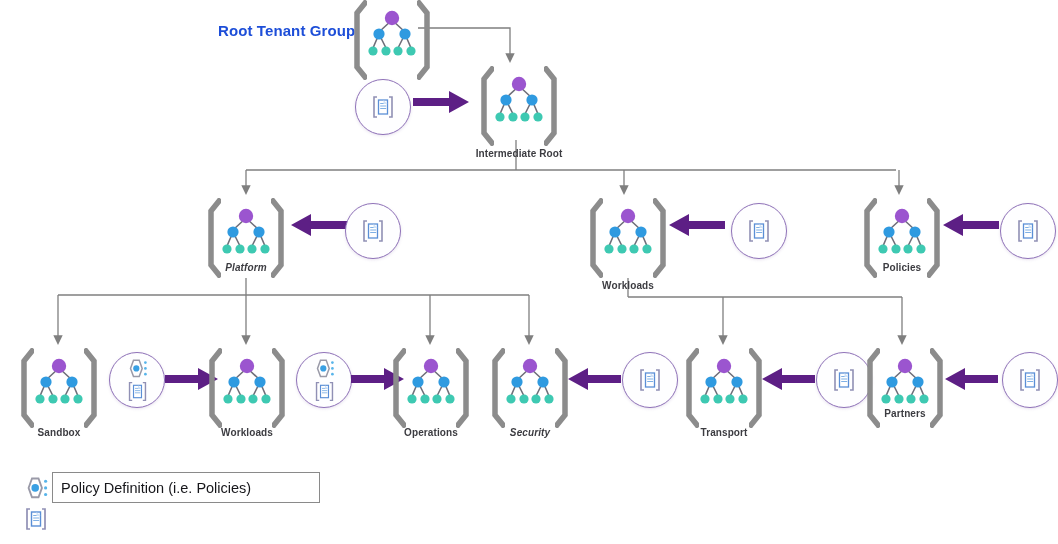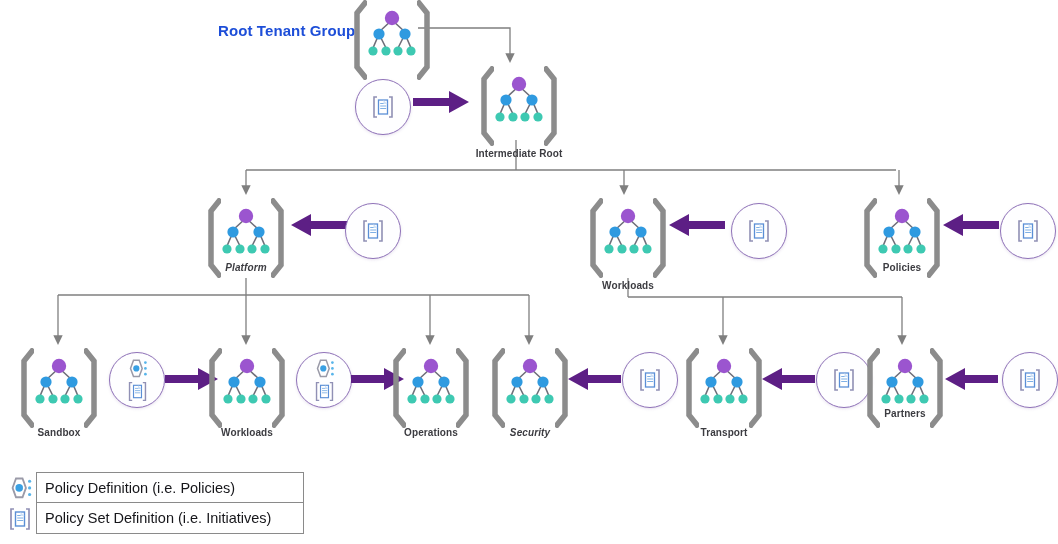--- a/index.html
+++ b/index.html
@@ -35,21 +35,21 @@
     border:1px solid #8f72b8;background:#fefeff;
     box-shadow:0 1px 3px rgba(120,90,160,.18);
     display:flex;align-items:center;justify-content:center;
   }
   .pol.dual{flex-direction:column;gap:1px;}
 
   
   .arw{position:absolute;height:26px;}
 
   
-  .legend{position:absolute;left:4px;top:472px;width:300px;height:72px;}
+  .legend{position:absolute;left:20px;top:472px;width:300px;height:72px;}
   .legend-row{position:relative;height:31px;}
   .legend-ico{
     position:absolute;left:0;top:0;width:32px;height:31px;
     display:flex;align-items:center;justify-content:center;
   }
   .legend-box{
     position:absolute;left:32px;top:0;right:0;height:31px;
     border:1px solid #8a8a8a;box-sizing:border-box;background:#fff;
     display:flex;align-items:center;padding-left:8px;
     font-size:14.5px;color:#16161a;white-space:nowrap;
@@ -482,17 +482,16 @@
     </div>
     <div class="legend-row">
       <div class="legend-ico">
         <svg width="26" height="26" viewBox="0 0 26 26">
           <path d="M7,3 L4,3 L4,23 L7,23 M19,3 L22,3 L22,23 L19,23" stroke="#9090b5" stroke-width="1.7" fill="none"></path>
           <rect x="8.5" y="6" width="9" height="14" fill="#ffffff" stroke="#5b8fd6" stroke-width="1.4"></rect>
           <path d="M10.2,9.5 h6 M10.2,12 h6 M10.2,14.5 h6" stroke="#7fb0e5" stroke-width="1.05"></path>
           <path d="M13.5,6 L17.5,10 L13.5,10 Z" fill="#cfe2f7"></path>
         </svg>
       </div>
-      <div class="legend-box">Policy Set Definition (i.e. Initiatives)</div>
     </div>
   </div>
 
 </div>
 
 </body></html>

